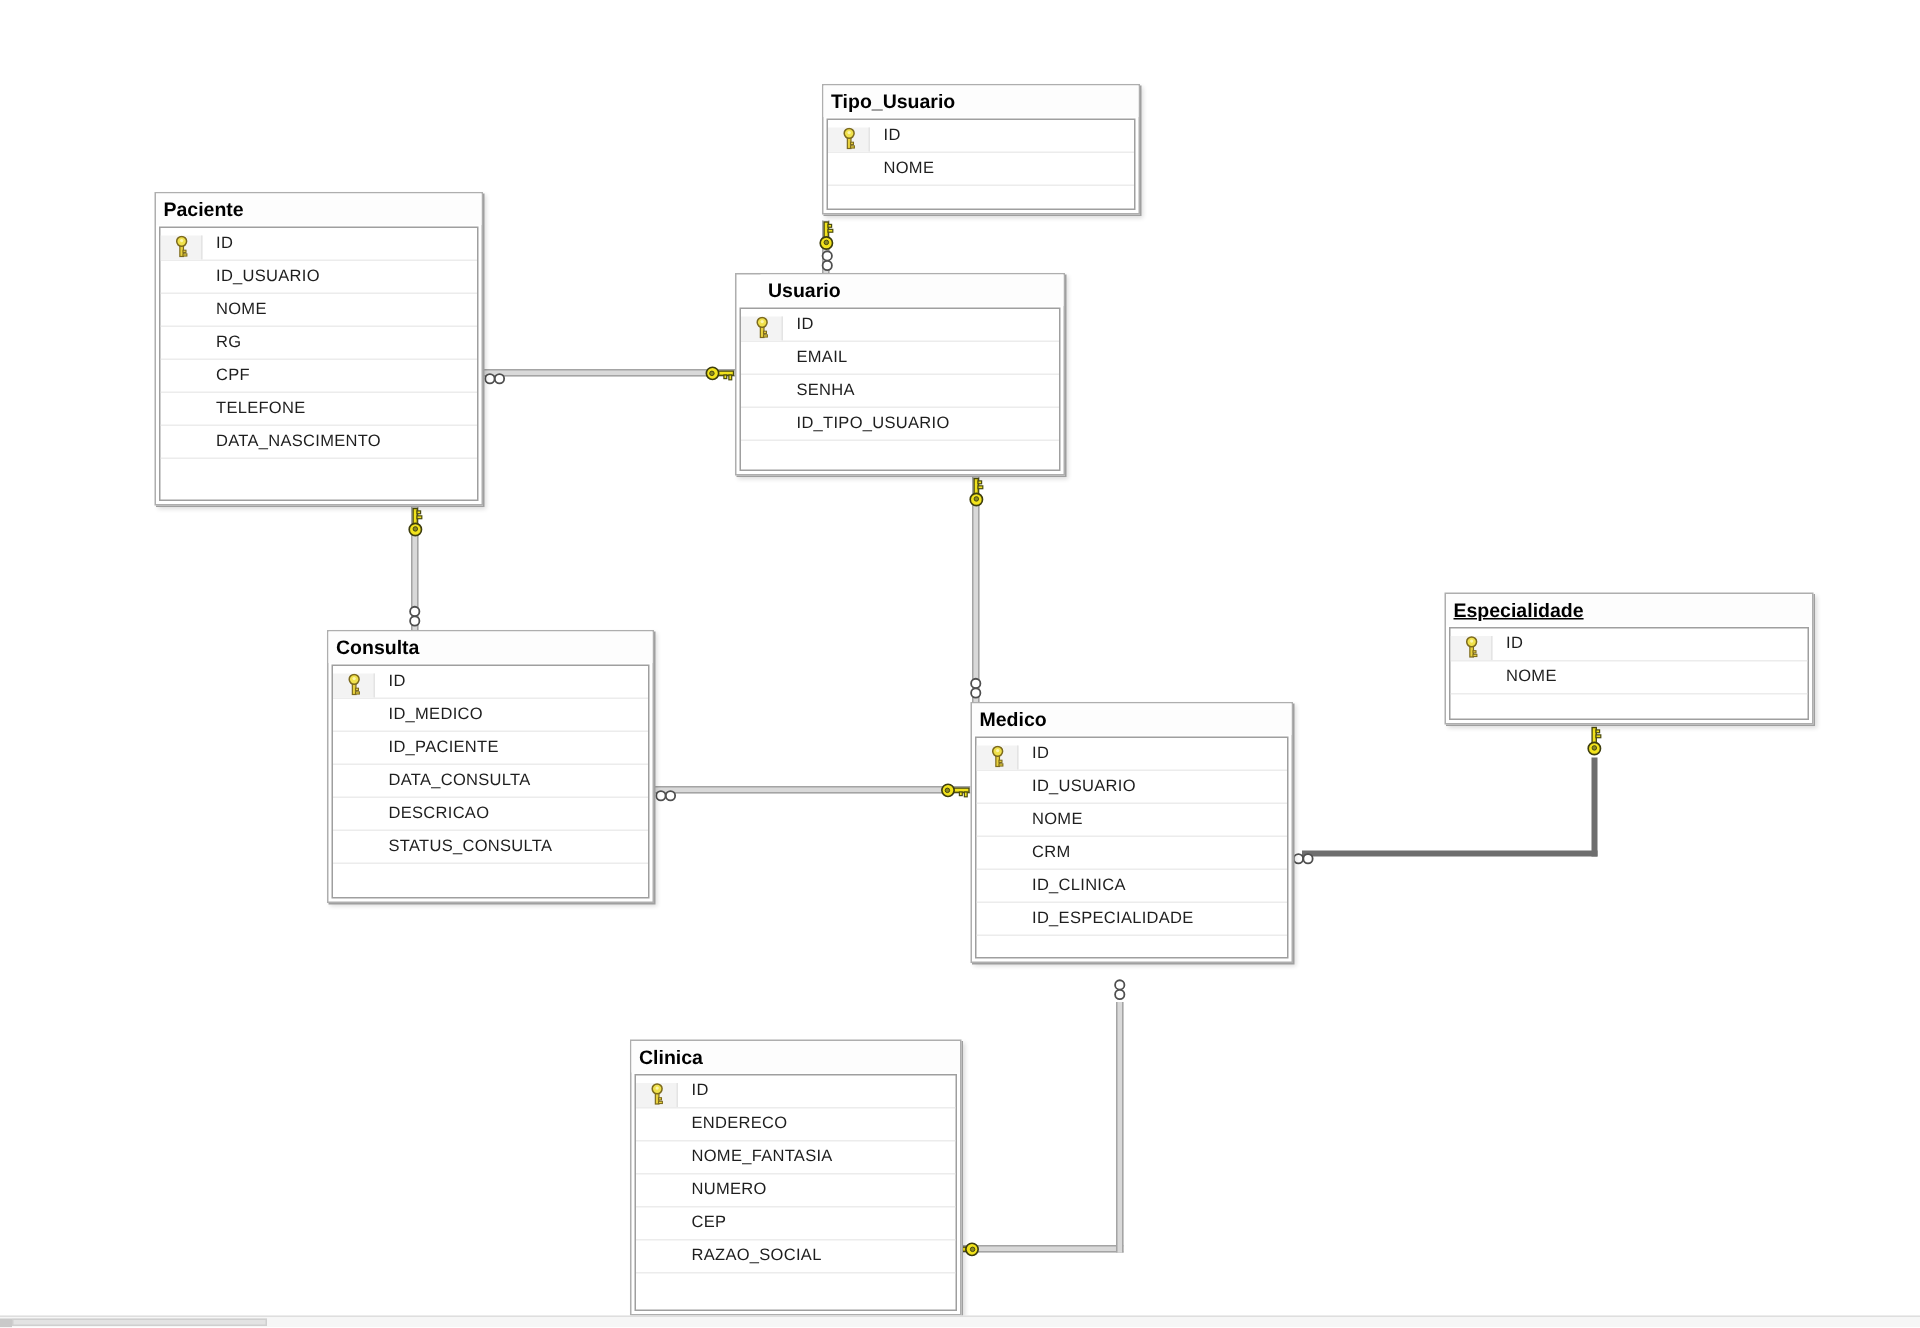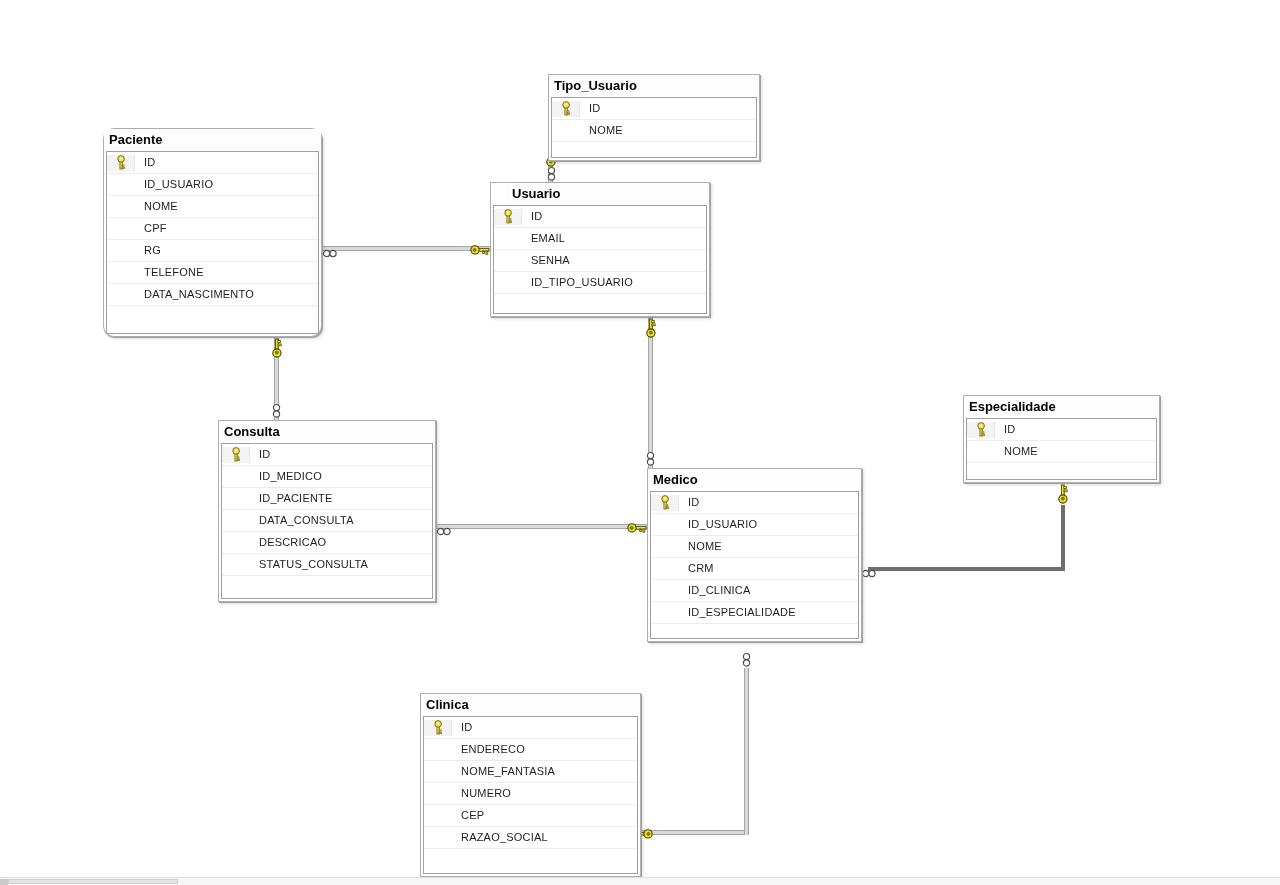--- a/index.html
+++ b/index.html
@@ -16,21 +16,21 @@
   }
   .tnode .title {
     height:21px; line-height:21px; font-size:13px; font-weight:bold;
     color:#000; padding-left:5px; white-space:nowrap; overflow:hidden;
     background:#fdfdfd;
   }
   .tnode .grid {
     position:absolute; left:2px; right:2px; top:22px; bottom:2px;
     border:1px solid #9f9f9f; background:#fff; overflow:hidden;
   }
-  .trow { height:22px; box-sizing:border-box; border-bottom:1px solid #ececec; display:flex; align-items:center; }
+  .trow { height:22px; box-sizing:border-box; border-bottom:1px solid #ececec; display:flex; align-items:flex-end; }
   .icon-cell { width:27px; flex:0 0 27px; border-right:1px solid #e4e4e4; display:flex; align-items:center; justify-content:center; }
   .icon-cell.pk { background:#f3f3f3; }
   .cell-text { flex:1; font-size:11px; color:#1e1e1e; line-height:21px; padding-left:9px; white-space:nowrap; overflow:hidden; letter-spacing:.2px; }
 
   
   .tube-h { position:absolute; height:5px; box-sizing:border-box; background:#d9d9d9; border-top:1px solid #a4a4a4; border-bottom:1px solid #a4a4a4; }
   .tube-v { position:absolute; width:5px;  box-sizing:border-box; background:#d9d9d9; border-left:1px solid #a4a4a4; border-right:1px solid #a4a4a4; }
   .dark-h { position:absolute; height:4px; background:#6e6e6e; }
   .dark-v { position:absolute; width:4px;  background:#6e6e6e; }
   .cicon  { position:absolute; }
@@ -136,64 +136,64 @@
 
   <div class="tube-h" style="left:633px; top:830px; width:116px;"></div>
   <div class="tube-v" style="left:744px; top:668px; height:167px;"></div>
   <div class="cicon" style="left:633px; top:826px;"><svg class="flip-x" width="20" height="12" viewBox="0 0 20 12">
         <use href="#key-h"></use>
       </svg></div>
   <div class="cicon" style="left:742px; top:652px;"><svg width="9" height="16" viewBox="0 0 9 16">
         <use href="#inf-v"></use>
       </svg></div>
 
-  <div class="tnode" style="left:548px; top:74px; width:212px; height:87px;">
+  <div class="tnode" style="left:548px; top:56px; width:212px; height:87px;">
     <div class="title">Tipo_Usuario</div>
     <div class="grid">
       <div class="trow">
         <div class="icon-cell pk">
             <svg width="16" height="16" viewBox="0 0 16 16">
               <use href="#pk-key"></use>
             </svg>
           </div>
         <div class="cell-text">ID</div>
       </div>
       <div class="trow">
         <div class="icon-cell"></div>
         <div class="cell-text">NOME</div>
       </div>
     </div>
   </div>
 
-  <div class="tnode" style="left:103px; top:128px; width:219px; height:209px;border-radius:11px;">
+  <div class="tnode" style="left:103px; top:128px; width:219px; height:209px;">
     <div class="title">Paciente</div>
     <div class="grid">
       <div class="trow">
         <div class="icon-cell pk">
             <svg width="16" height="16" viewBox="0 0 16 16">
               <use href="#pk-key"></use>
             </svg>
           </div>
         <div class="cell-text">ID</div>
       </div>
       <div class="trow">
         <div class="icon-cell"></div>
         <div class="cell-text">ID_USUARIO</div>
       </div>
       <div class="trow">
         <div class="icon-cell"></div>
         <div class="cell-text">NOME</div>
       </div>
       <div class="trow">
         <div class="icon-cell"></div>
+        <div class="cell-text">RG</div>
+      </div>
+      <div class="trow">
+        <div class="icon-cell"></div>
         <div class="cell-text">CPF</div>
-      </div>
-      <div class="trow">
-        <div class="icon-cell"></div>
-        <div class="cell-text">RG</div>
       </div>
       <div class="trow">
         <div class="icon-cell"></div>
         <div class="cell-text">TELEFONE</div>
       </div>
       <div class="trow">
         <div class="icon-cell"></div>
         <div class="cell-text">DATA_NASCIMENTO</div>
       </div>
     </div>
@@ -218,21 +218,21 @@
         <div class="icon-cell"></div>
         <div class="cell-text">SENHA</div>
       </div>
       <div class="trow">
         <div class="icon-cell"></div>
         <div class="cell-text">ID_TIPO_USUARIO</div>
       </div>
     </div>
   </div>
 
-  <div class="tnode" style="left:963px; top:395px; width:197px; height:88px;">
+  <div class="tnode" style="left:963px; top:395px; width:246px; height:88px;text-decoration:underline;">
     <div class="title">Especialidade</div>
     <div class="grid">
       <div class="trow">
         <div class="icon-cell pk">
             <svg width="16" height="16" viewBox="0 0 16 16">
               <use href="#pk-key"></use>
             </svg>
           </div>
         <div class="cell-text">ID</div>
       </div>

